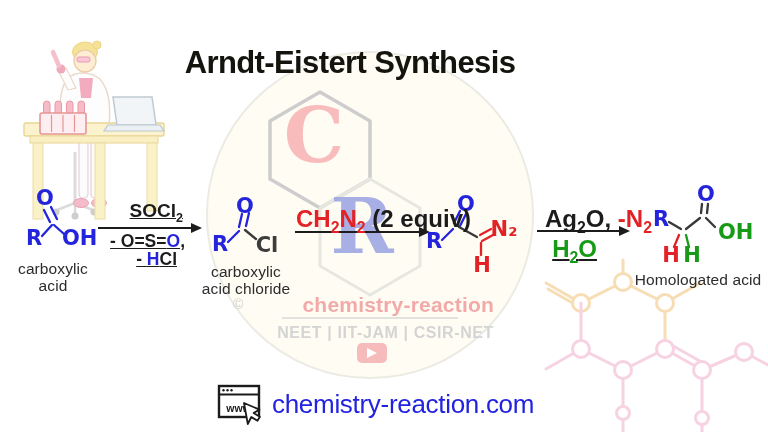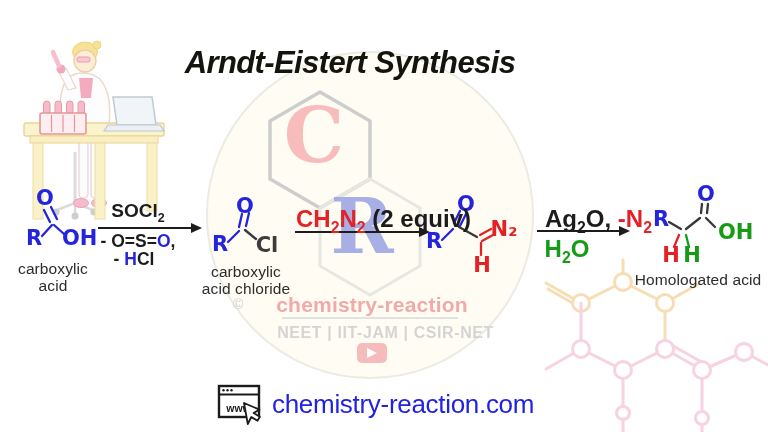--- a/index.html
+++ b/index.html
@@ -5,37 +5,37 @@
   html,body { margin:0; padding:0; background:#fff; }
   .canvas {
     position:relative; width:768px; height:432px; background:#ffffff;
     overflow:hidden; font-family:"Liberation Sans", sans-serif;
   }
   .layer { position:absolute; left:0; top:0; }
   .abs { position:absolute; }
 
   .title {
     font-size:31px; font-weight:700; color:#14140f;
-    text-align:center; letter-spacing:-0.6px; white-space:nowrap;font-style:italic;
+    text-align:center; letter-spacing:-0.6px; white-space:nowrap;
   }
 
   .formula {
     font-size:24px; font-weight:700; color:var(--black);
     white-space:nowrap; line-height:1.1;
   }
   .formula sub { font-size:0.66em; line-height:0; }
-  .center { text-align:center; }
+  .center { text-align:right;text-decoration:underline; }
 
   .mol-label {
     font-size:15.5px; color:#2c2c2c; text-align:center;
     white-space:pre-line; line-height:1.1; letter-spacing:0.1px;
   }
 
   .wm-copy  { font-size:14px; color:#cfcfcf; }
-  .wm-brand { font-size:21px; font-weight:700; color:var(--watermark_pink); text-align:center; letter-spacing:0.2px; }
+  .wm-brand { font-size:21px; font-weight:700; color:var(--watermark_pink); text-align:right; letter-spacing:0.2px; }
   .wm-exams { font-size:16px; font-weight:700; color:var(--watermark_gray); text-align:right; letter-spacing:0.6px; }
 
   .footer-row { display:flex; align-items:flex-start; gap:7px; }
   .site { font-size:26px; font-weight:400; color:var(--site_blue); letter-spacing:-0.3px; padding-top:5px; white-space:nowrap;text-align:center; }
 
   
   .atom { font-family:"DejaVu Sans", sans-serif; font-size:21px; font-weight:bold; text-anchor:middle; }
   .a-start { text-anchor:start; }
   .f-blue  { fill:var(--blue); }
   .f-red   { fill:var(--red); }

